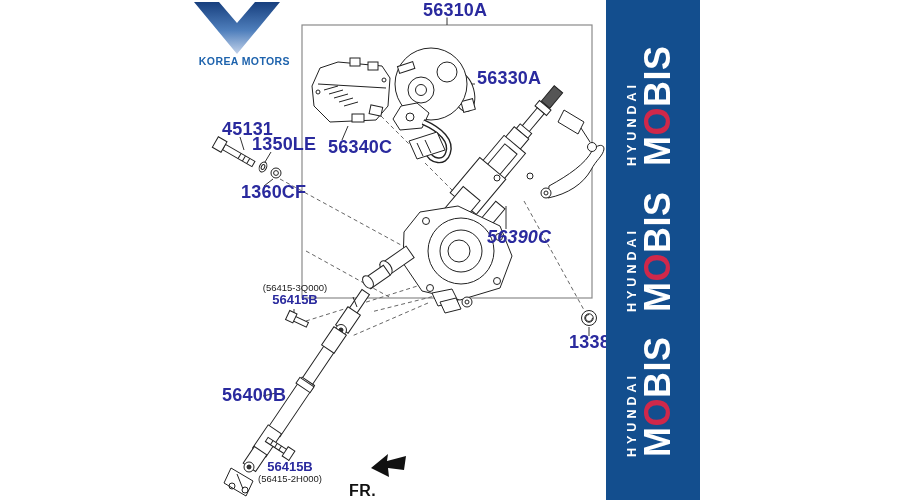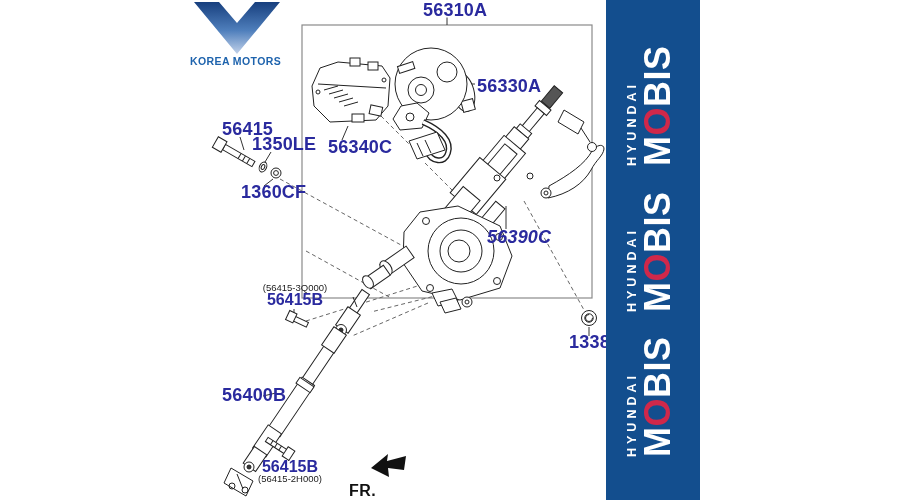--- a/index.html
+++ b/index.html
@@ -3,26 +3,26 @@
 <meta charset="utf-8">
 <style>
   html,body{margin:0;padding:0;background:#fff;}
   .canvas{position:relative;width:900px;height:500px;background:#ffffff;overflow:hidden;
           font-family:"Liberation Sans",sans-serif;}
   
   .plabel{position:absolute;color:#2a2a9e;font-weight:bold;font-size:18px;line-height:13px;
           white-space:nowrap;letter-spacing:0.2px;}
   .psub{color:#1a1a1a;font-weight:normal;font-size:9.5px;line-height:10px;letter-spacing:0px;}
   .lblgroup{position:absolute;text-align:center;width:84px;}
-  .lblgroup .plabel2{color:#2a2a9e;font-weight:bold;font-size:16px;line-height:14px;}
+  .lblgroup .plabel2{color:#2a2a9e;font-weight:bold;font-size:13px;line-height:14px;}
   .fr{position:absolute;color:#111;font-weight:bold;font-size:16px;letter-spacing:0.5px;margin-top:18px;}
   
   .km-logo{position:absolute;left:190px;top:0px;width:100px;height:72px;}
   .km-m{position:absolute;left:2px;top:2px;}
-  .km-text{position:absolute;left:0px;top:55px;width:100px;text-align:left;color:#1e63ad;
+  .km-text{position:absolute;left:0px;top:55px;width:100px;text-align:right;color:#1e63ad;
            font-weight:bold;font-size:10.5px;letter-spacing:0.4px;}
   
   .banner{position:absolute;left:606px;top:0;width:94px;height:500px;background:#134e8e;}
   .mobis-logo{position:absolute;left:587px;width:130px;height:54px;
               transform:rotate(-90deg);transform-origin:50% 50%;color:#fff;text-align:left;}
   .mobis-logo .hyu{font-size:12.5px;font-weight:bold;letter-spacing:4px;line-height:14px;}
   .mobis-logo .mob{font-size:36px;font-weight:bold;line-height:37px;letter-spacing:0.5px;}
   .mobis-logo .o{color:#d0284a;}
   .m1{top:74px;} .m2{top:220px;} .m3{top:365px;}
   
@@ -205,23 +205,23 @@
   </svg>
 
   <div class="km-logo">
     <svg class="km-m" width="90" height="52" viewBox="0 0 90 52">
       <polygon points="2,0 27,0 45,21 63,0 88,0 45,52" fill="url(#kmgrad)"></polygon>
     </svg>
     <div class="km-text">KOREA MOTORS</div>
   </div>
 
   <div class="plabel" style="left:423px;top:4px;">56310A</div>
-  <div class="plabel" style="left:477px;top:80px;">56330A</div>
+  <div class="plabel" style="left:477px;top:72px;">56330A</div>
   <div class="plabel" style="left:328px;top:141px;">56340C</div>
-  <div class="plabel" style="left:222px;top:123px;">56415</div>
+  <div class="plabel" style="left:222px;top:123px;">45131</div>
   <div class="plabel" style="left:252px;top:138px;">1350LE</div>
   <div class="plabel" style="left:241px;top:186px;">1360CF</div>
   <div class="plabel" style="left:487px;top:231px;font-style:italic;">56390C</div>
   <div class="plabel" style="left:569px;top:336px;text-align:right;">13385</div>
   <div class="plabel" style="left:222px;top:389px;text-align:right;">56400B</div>
 
   <div class="lblgroup" style="left:253px;top:283px;text-align:center;">
     <div class="psub">(56415-3Q000)</div>
     <div class="plabel2">56415B</div>
   </div>

